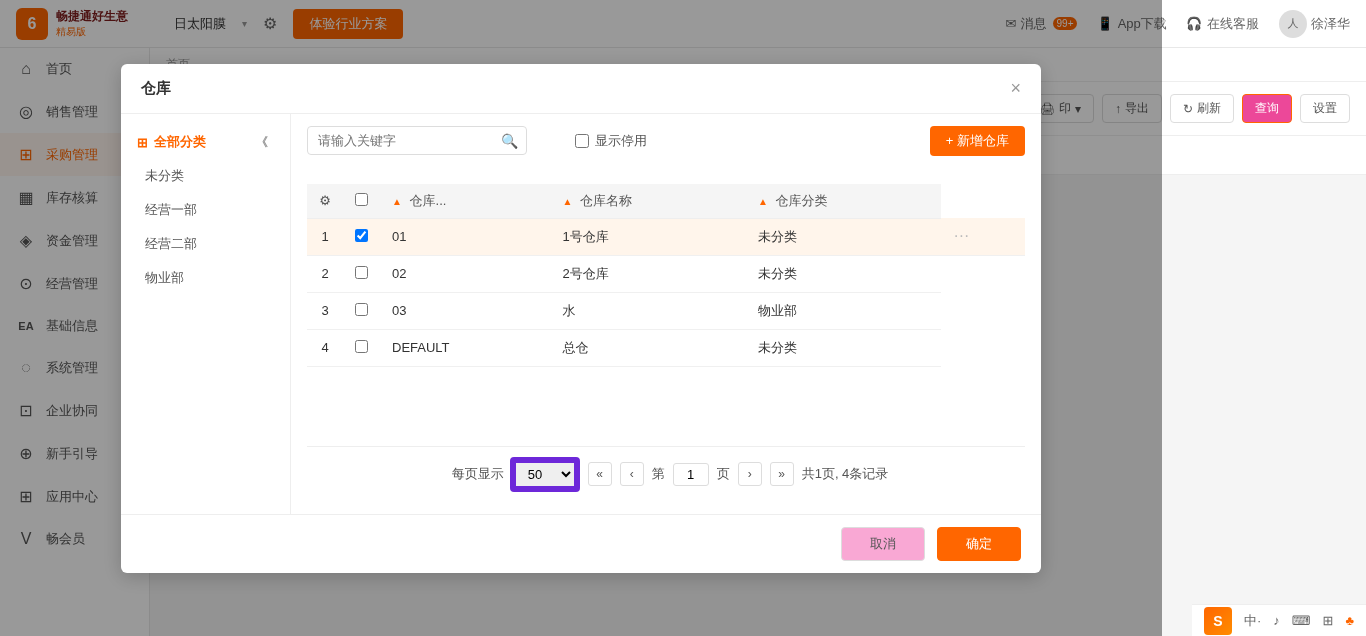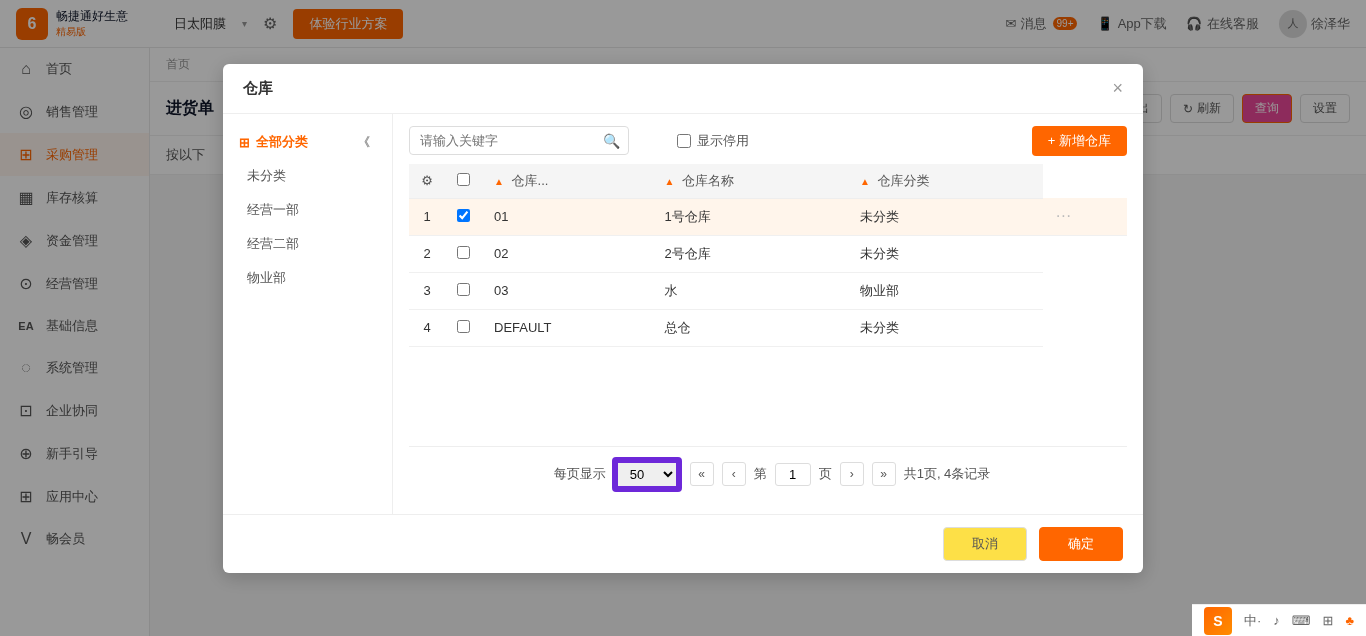--- a/index.html
+++ b/index.html
@@ -142,21 +142,21 @@
       padding: 10px 16px;
       font-size: 13px;
       color: #555;
       border-bottom: 1px solid #eee;
     }
 
     
     .overlay {
       position: fixed;
       top: 0; left: 0;
-      width: 1366px; height: 636px;
+      width: 1162px; height: 636px;
       background: rgba(0,0,0,0.4);
       z-index: 100;
       display: flex;
       align-items: center;
       justify-content: center;
     }
 
     
     .dialog {
       background: #fff;
@@ -196,21 +196,21 @@
       padding: 8px 24px;
       font-size: 13px;
       color: #555;
       cursor: pointer;
     }
 
     
     .table-panel {
       flex: 1;
       padding: 12px 16px;
-      display: flex; flex-direction: column; gap: 8px;
+      display: flex; flex-direction: column; gap: 28px;
     }
 
     .search-bar {
       display: flex; align-items: center; gap: 12px;
     }
     .search-input-wrap {
       position: relative;
       display: flex; align-items: center;
     }
     .search-input {
@@ -318,21 +318,21 @@
       justify-content: flex-end;
       gap: 12px;
     }
     .footer-btn {
       padding: 7px 28px;
       border-radius: 4px;
       cursor: pointer;
       font-size: 13px;
     }
     .footer-btn.cancel {
-      background: #fde047;
+      background: #f9a8d4;
       border: 1px solid #ddd;
       color: #555;
     }
     .footer-btn.confirm {
       background: #f60;
       border: 1px solid #f60;
       color: #fff;
     }
 
     
@@ -357,21 +357,21 @@
   </style>
 </head>
 <body>
 
 <div class="top-header">
   <div class="logo-area">
     <div class="logo-icon">
       <span>6</span>
     </div>
     <div>
-      <div style="font-size:12px;color:#0f172a;font-weight:normal;">畅捷通好生意</div>
+      <div style="font-size:12px;color:#7f1d1d;font-weight:bold;">畅捷通好生意</div>
       <div style="font-size:10px;color:#f60;">精易版</div>
     </div>
   </div>
 
   <div class="store-select">
     <span>日太阳膜</span>
     <span class="arrow">▾</span>
   </div>
 
   <span class="settings-icon">⚙</span>

